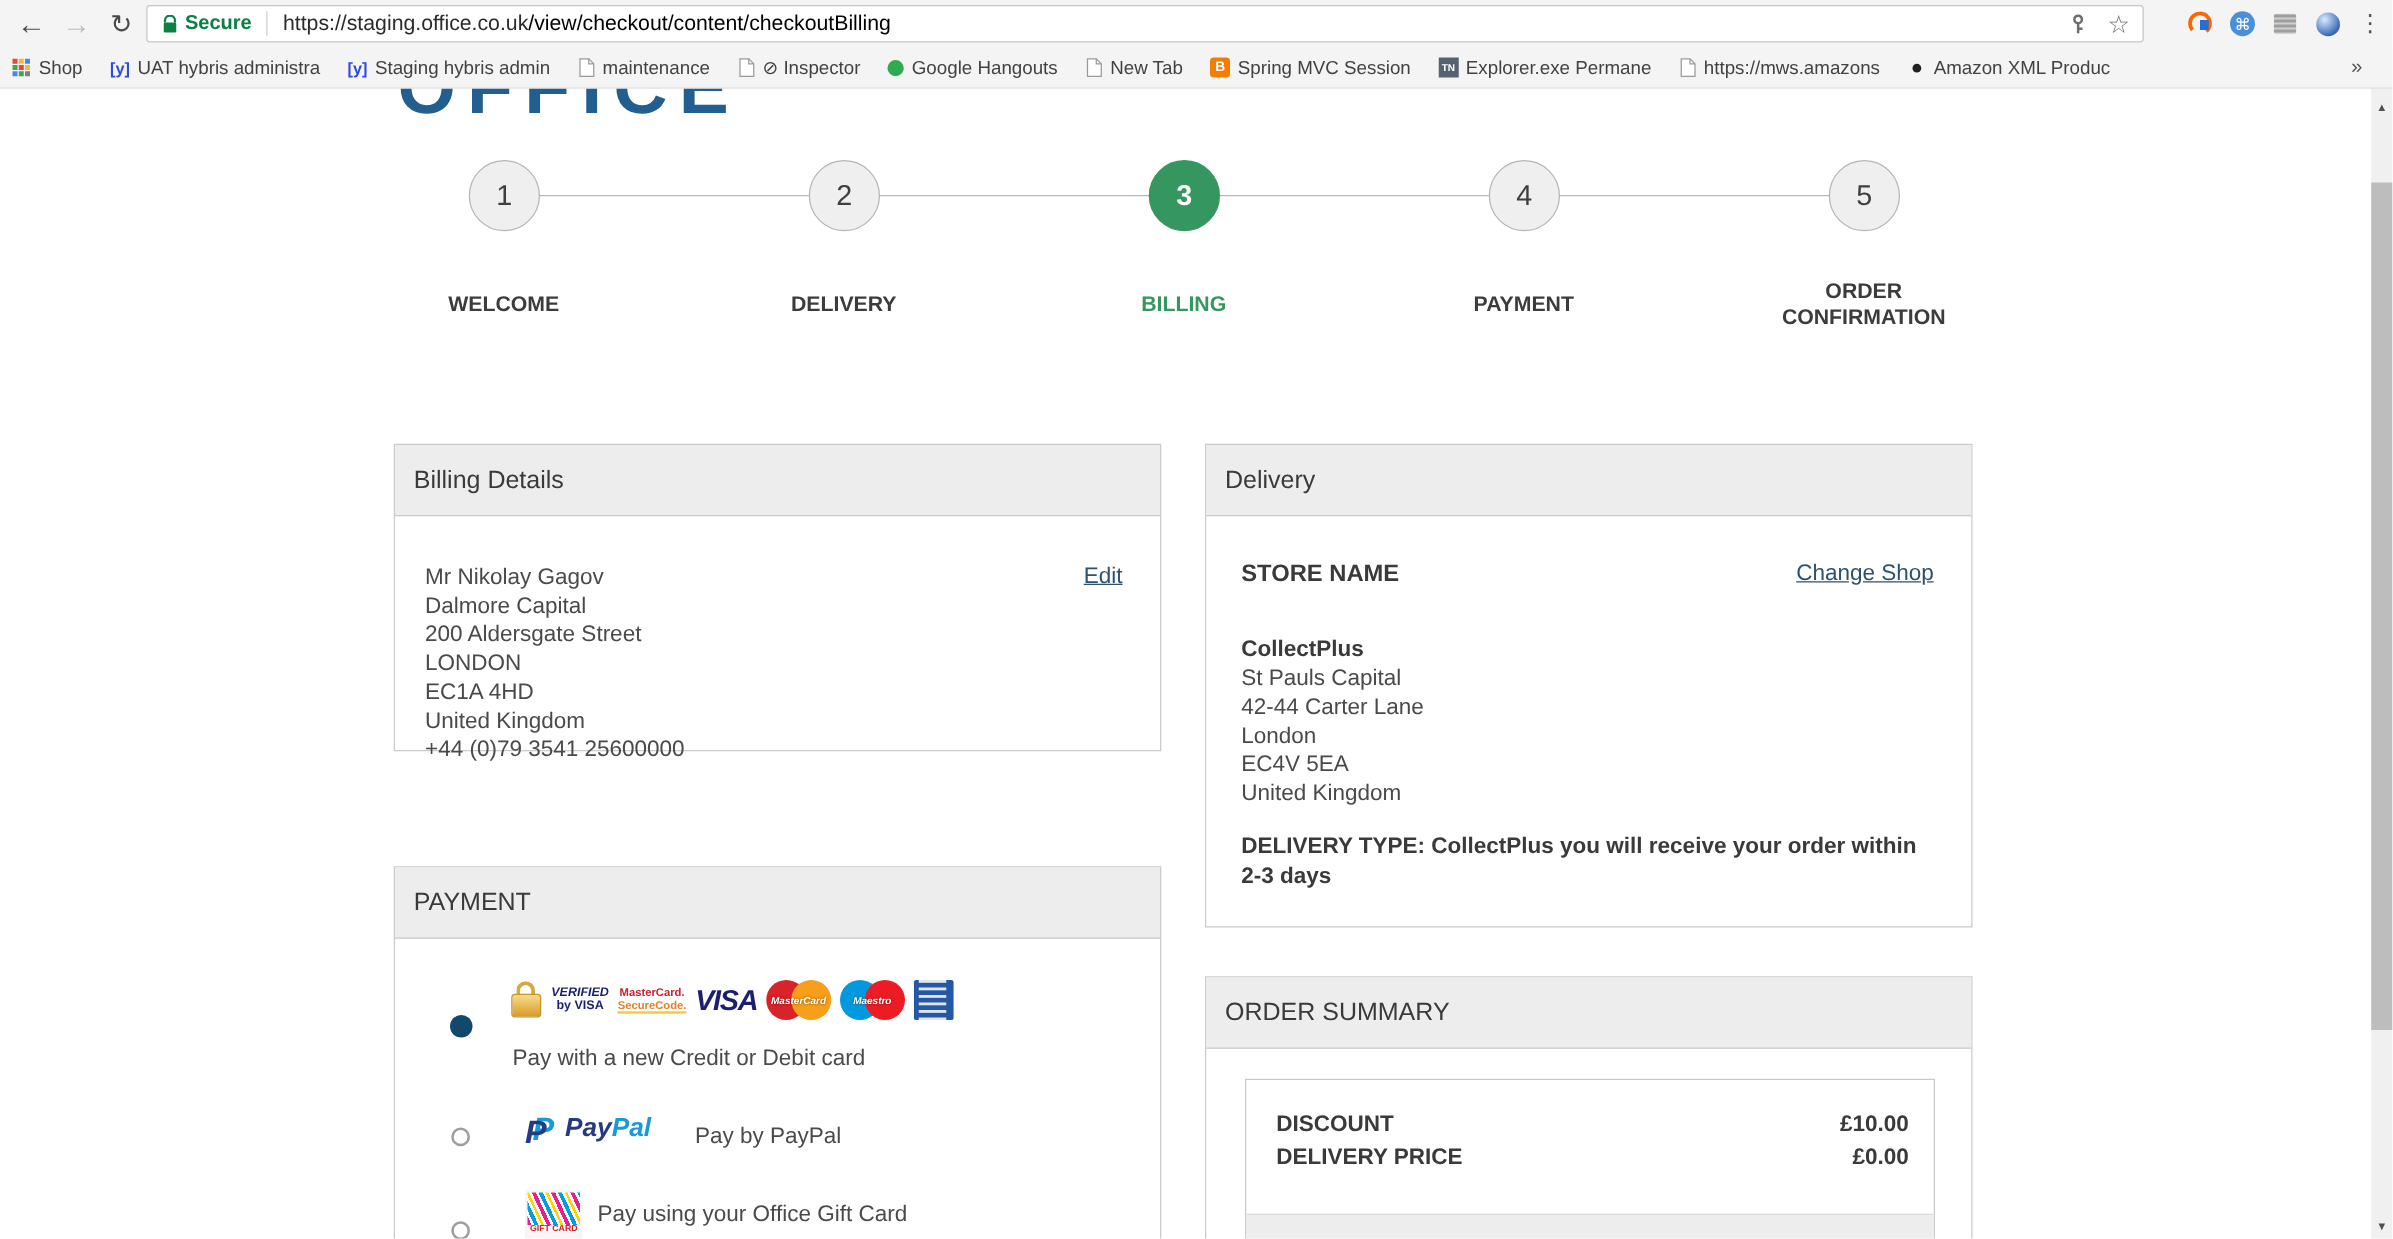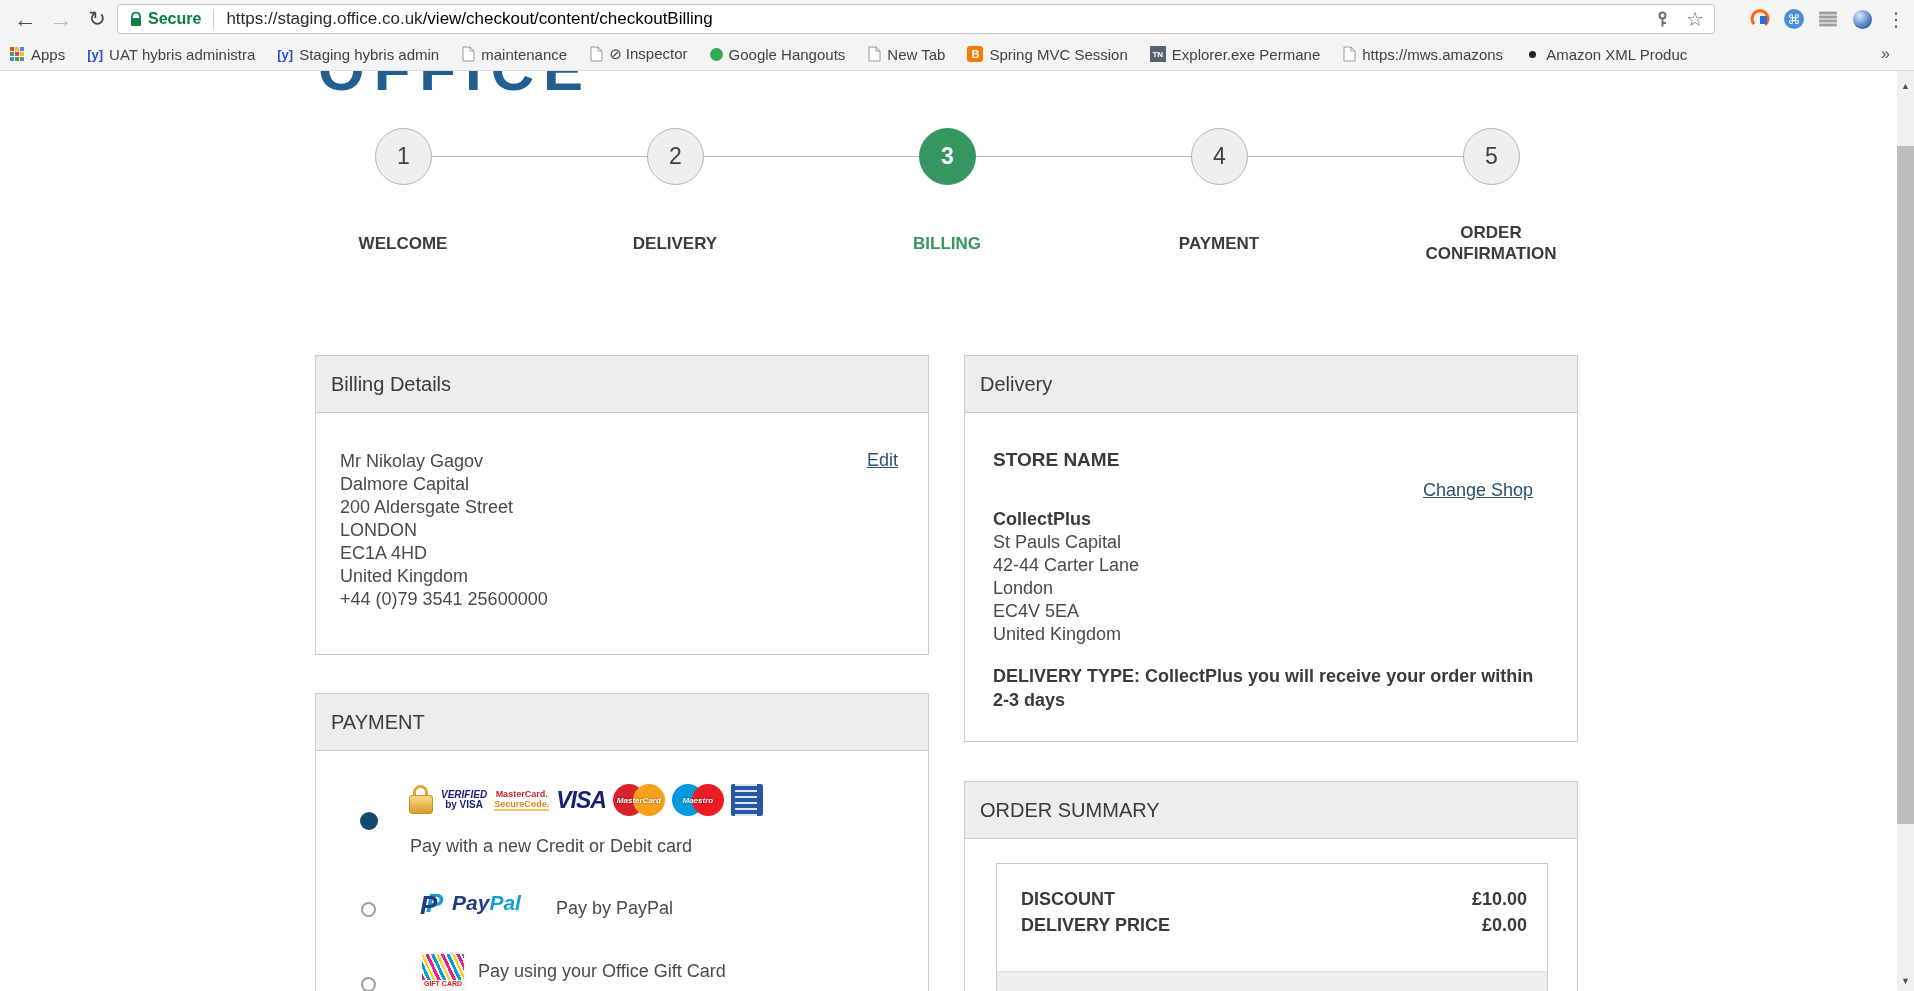--- a/index.html
+++ b/index.html
@@ -160,21 +160,21 @@
           <i style="background:#e8453c"></i>
             <i style="background:#f9bb2d"></i>
             <i style="background:#4688f1"></i>
           <i style="background:#3aa757"></i>
             <i style="background:#e8453c"></i>
             <i style="background:#f9bb2d"></i>
           <i style="background:#4688f1"></i>
             <i style="background:#3aa757"></i>
             <i style="background:#7f7f7f"></i>
         </span>
-        <span class="bm-label">Apps</span>
+        <span class="bm-label">Shop</span>
       </div>
       <div class="bm">
         <span class="fav-hybris">[y]</span>
         <span class="bm-label">UAT hybris administra</span>
       </div>
       <div class="bm">
         <span class="fav-hybris">[y]</span>
         <span class="bm-label">Staging hybris admin</span>
       </div>
       <div class="bm">
@@ -245,42 +245,42 @@
     <div class="step-circle" style="left:1463px;">
         <span>5</span>
       </div>
 
     <div class="step-label" style="left:313px;">WELCOME</div>
     <div class="step-label" style="left:585px;">DELIVERY</div>
     <div class="step-label active" style="left:857px;">BILLING</div>
     <div class="step-label" style="left:1129px;">PAYMENT</div>
     <div class="step-label" style="left:1401px;">ORDER CONFIRMATION</div>
 
-    <div class="panel" style="left:315px; top:284px; width:614px; height:300px;">
+    <div class="panel" style="left:315px; top:284px; width:614px; height:246px;">
       <div class="panel-header">
         <span class="panel-title">Billing Details</span>
       </div>
       <div style="position:absolute; left:24px; top:94px;">
         <div class="txt">Mr Nikolay Gagov</div>
         <div class="txt">Dalmore Capital</div>
         <div class="txt">200 Aldersgate Street</div>
         <div class="txt">LONDON</div>
         <div class="txt">EC1A 4HD</div>
         <div class="txt">United Kingdom</div>
         <div class="txt">+44 (0)79 3541 25600000</div>
       </div>
       <span class="link" style="position:absolute; right:30px; top:94px;">Edit</span>
     </div>
 
     <div class="panel" style="left:964px; top:284px; width:614px; height:387px;">
       <div class="panel-header">
         <span class="panel-title">Delivery</span>
       </div>
       <div class="txt bold" style="position:absolute; left:28px; top:92px; font-size:19px;">STORE NAME</div>
-      <span class="link" style="position:absolute; right:44px; top:92px;margin-top:32px;">Change Shop</span>
+      <span class="link" style="position:absolute; right:30px; top:92px;">Change Shop</span>
       <div style="position:absolute; left:28px; top:152px;">
         <div class="txt bold">CollectPlus</div>
         <div class="txt">St Pauls Capital</div>
         <div class="txt">42-44 Carter Lane</div>
         <div class="txt">London</div>
         <div class="txt">EC4V 5EA</div>
         <div class="txt">United Kingdom</div>
       </div>
       <div class="txt bold" style="position:absolute; left:28px; top:308px; width:560px; line-height:24px;">DELIVERY TYPE: CollectPlus you will receive your order within 2-3 days</div>
     </div>

